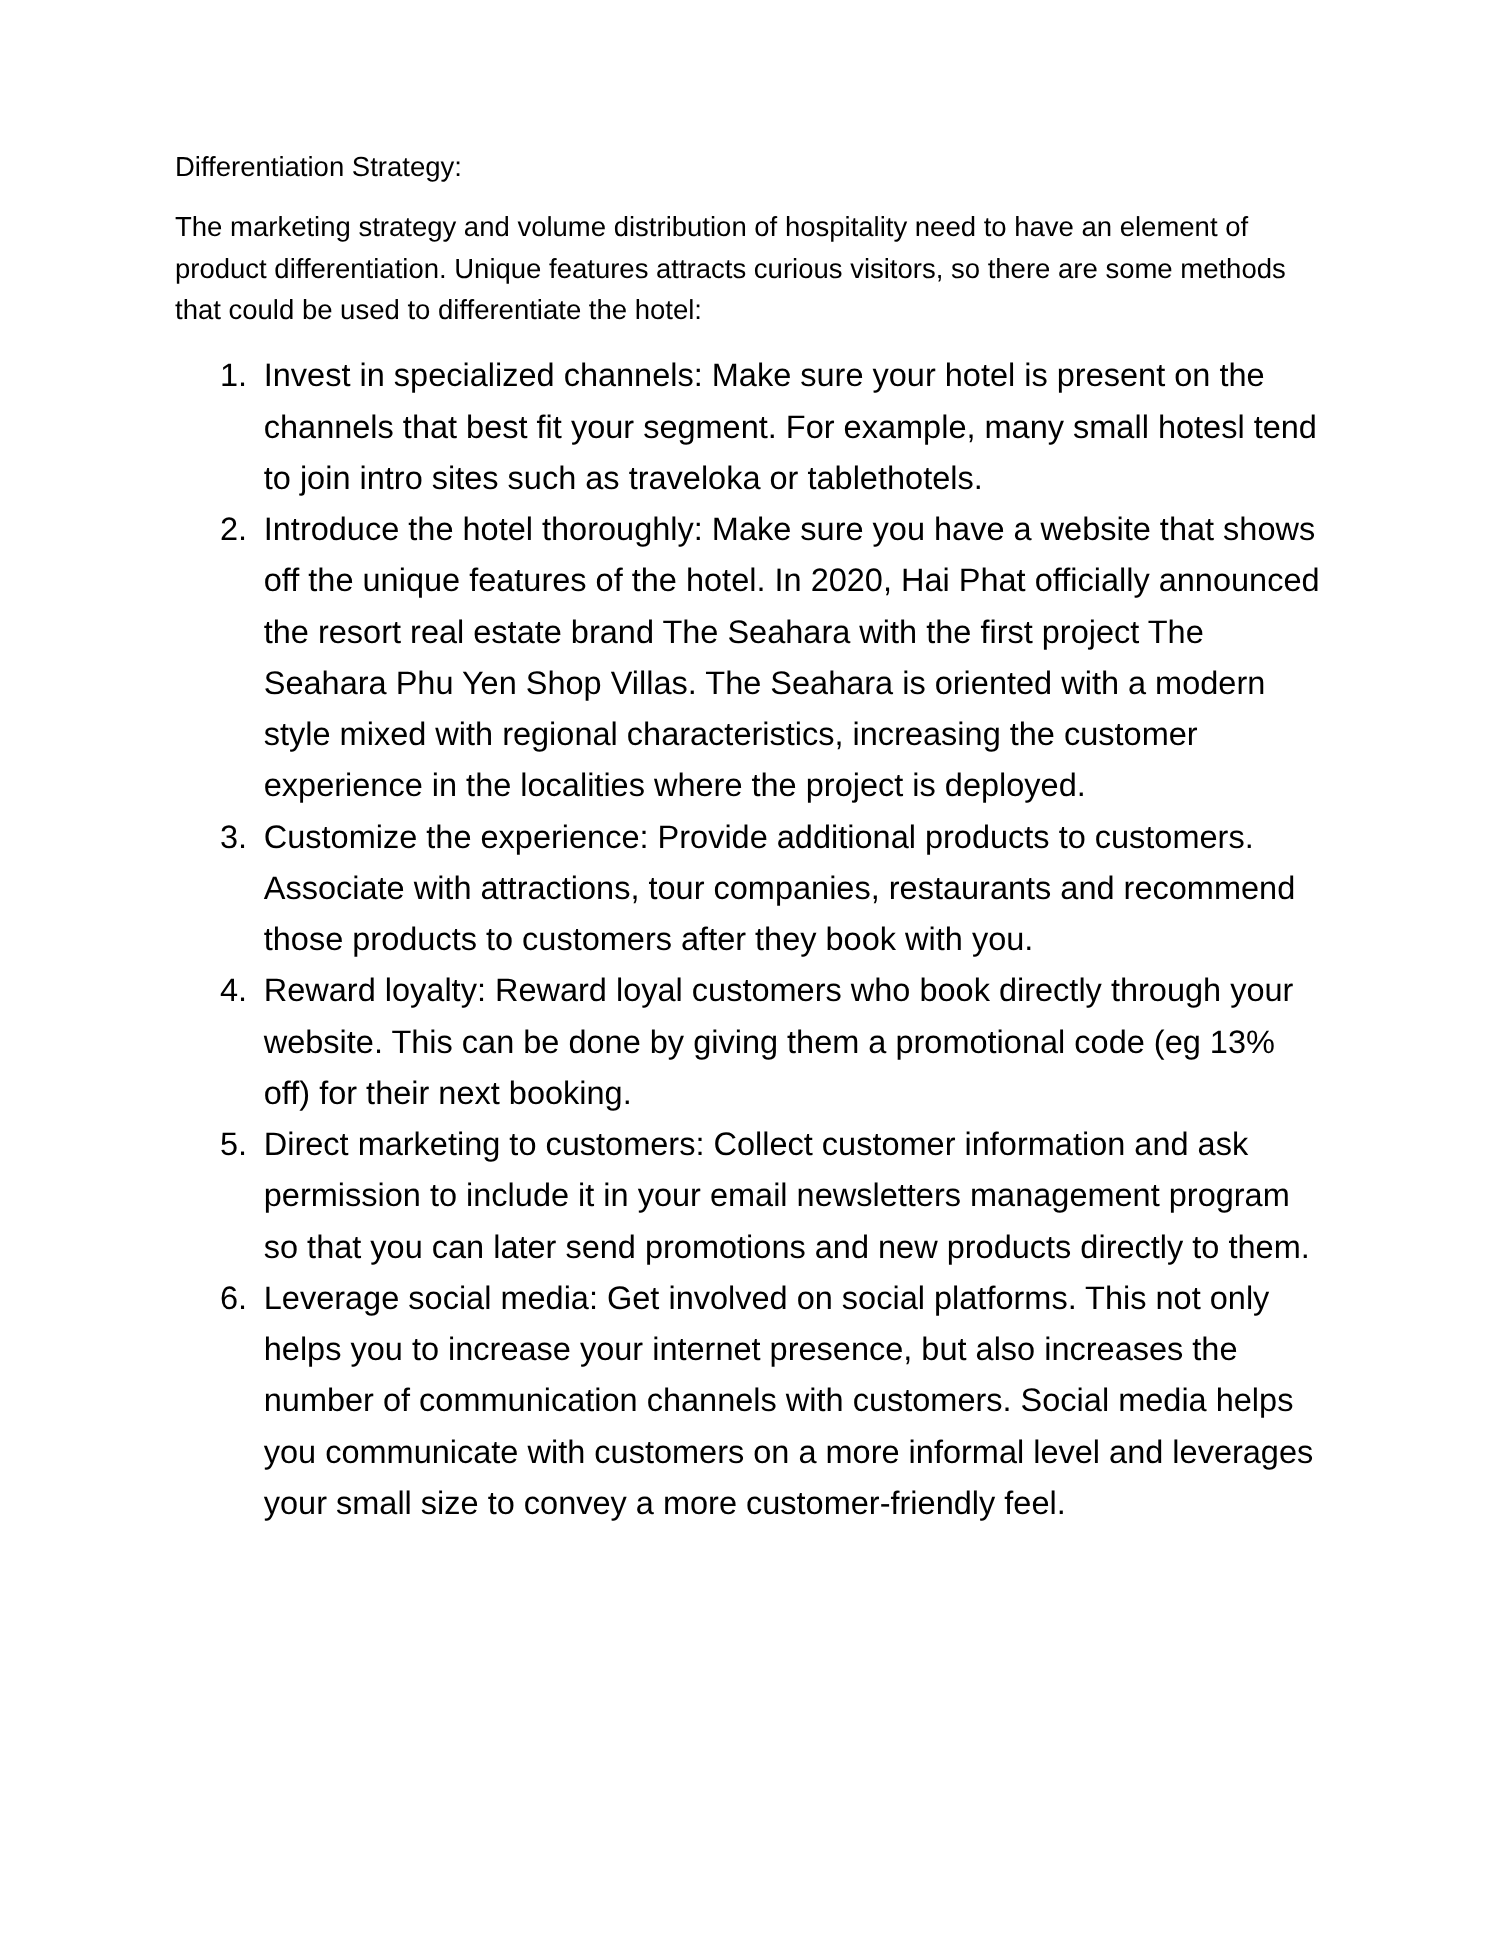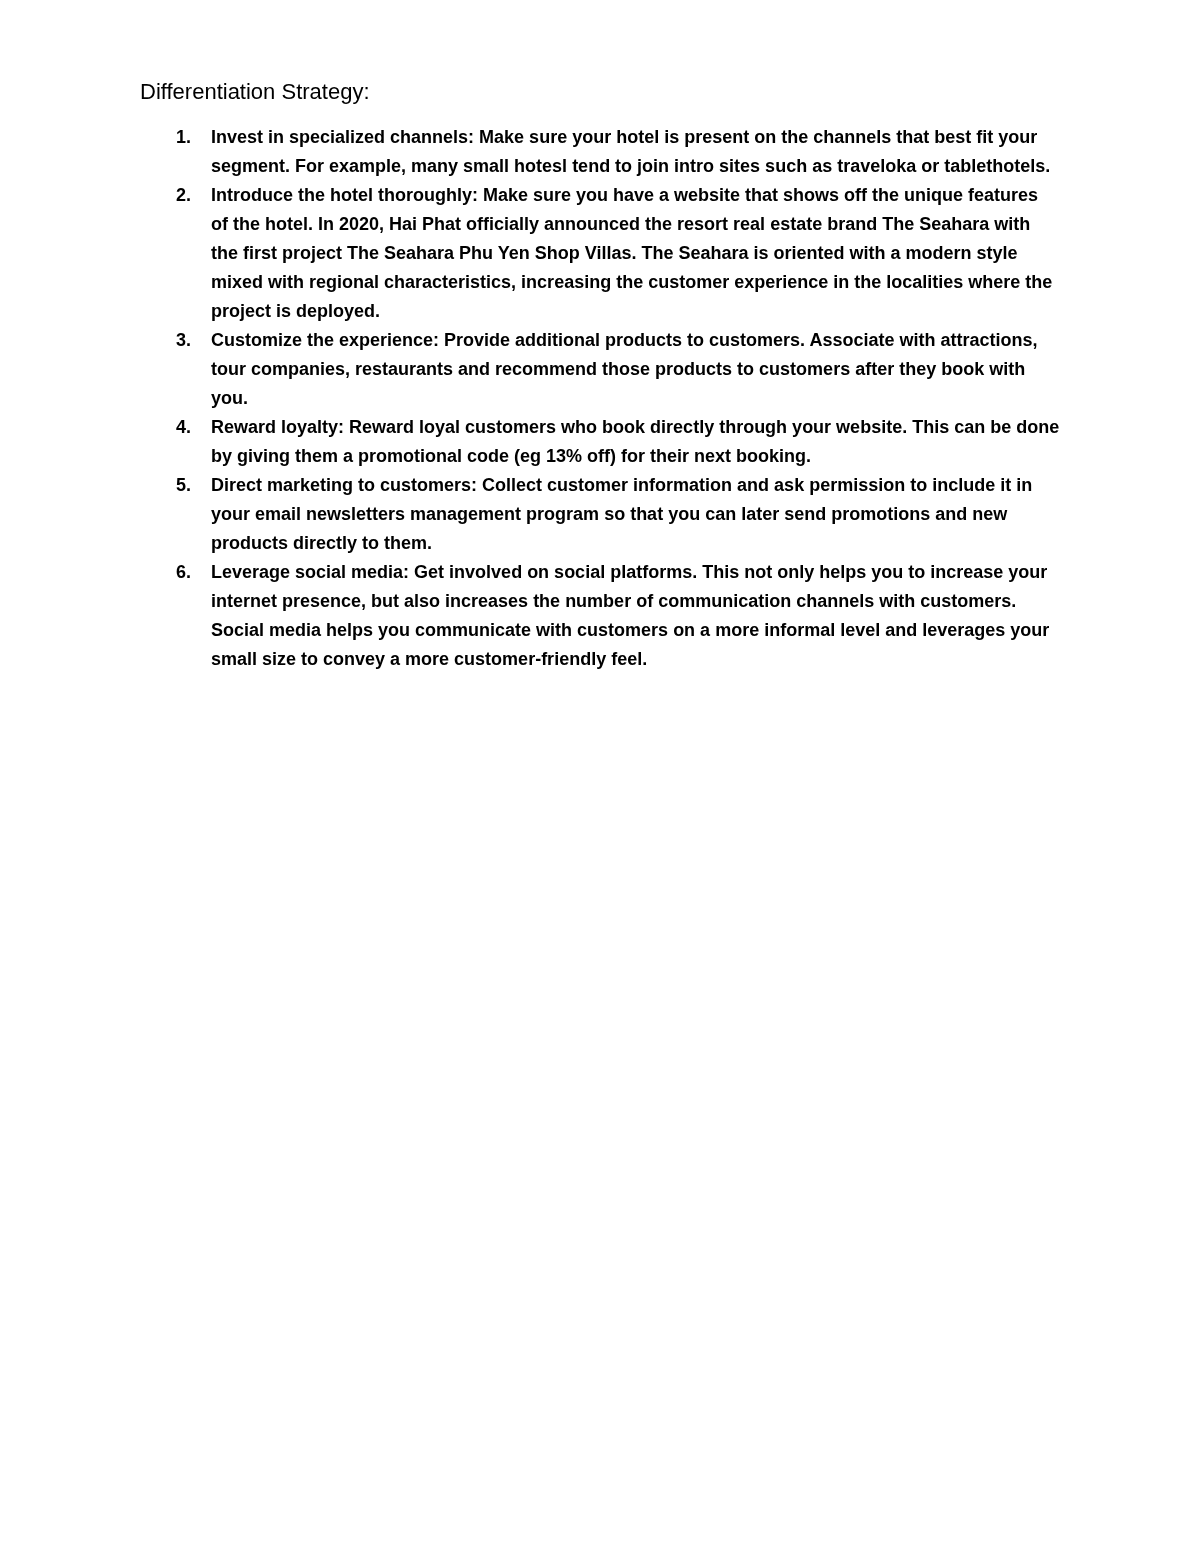--- a/index.html
+++ b/index.html
@@ -8,21 +8,21 @@
     width: 1200px;
     height: 1553px;
     background: var(--page-bg, #ffffff);
     font-family: "Liberation Sans", "DejaVu Sans", sans-serif;
     color: var(--text, #000000);
   }
 
   .page {
     width: 1200px;
     height: 1553px;
-    padding: 75px 140px 0 140px;
+    padding: 117px 140px 0 140px;
     background: var(--page-bg, #ffffff);
     overflow: hidden;
   }
 
   .heading {
     font-size: 22px;
     font-weight: 400;
     line-height: 33px;
     margin-bottom: 15px;
   }
@@ -30,43 +30,43 @@
   .intro {
     font-size: 22px;
     line-height: 33px;
     margin-bottom: 16px;
   }
 
   ol.strategy-list {
     list-style: none;
     counter-reset: item;
     padding-left: 71px;
-    font-size: 18px;
-    line-height: 29px;
-    font-weight: bold;
+    font-size: 26px;
+    line-height: 41px;
   }
 
   ol.strategy-list > li {
     position: relative;
     counter-increment: item;
   }
 
   ol.strategy-list > li::before {
     content: counter(item) ".";
     position: absolute;
     left: -35px;
     top: 0;
   }
 </style>
 </head>
 <body>
 
 <div class="page">
   <p class="heading">Differentiation Strategy:</p>
 
+  <p class="intro">The marketing strategy and volume distribution of hospitality need to have an element of product differentiation. Unique features attracts curious visitors, so there are some methods that could be used to differentiate the hotel:</p>
 
   <ol class="strategy-list">
     <li>Invest in specialized channels: Make sure your hotel is present on the channels that best fit your segment. For example, many small hotesl tend to join intro sites such as traveloka or tablethotels.</li>
     <li>Introduce the hotel thoroughly: Make sure you have a website that shows off the unique features of the hotel. In 2020, Hai Phat officially announced the resort real estate brand The Seahara with the first project The Seahara Phu Yen Shop Villas. The Seahara is oriented with a modern style mixed with regional characteristics, increasing the customer experience in the localities where the project is deployed.</li>
     <li>Customize the experience: Provide additional products to customers. Associate with attractions, tour companies, restaurants and recommend those products to customers after they book with you.</li>
     <li>Reward loyalty: Reward loyal customers who book directly through your website. This can be done by giving them a promotional code (eg 13% off) for their next booking.</li>
     <li>Direct marketing to customers: Collect customer information and ask permission to include it in your email newsletters management program so that you can later send promotions and new products directly to them.</li>
     <li>Leverage social media: Get involved on social platforms. This not only helps you to increase your internet presence, but also increases the number of communication channels with customers. Social media helps you communicate with customers on a more informal level and leverages your small size to convey a more customer-friendly feel.</li>
   </ol>
 </div>

